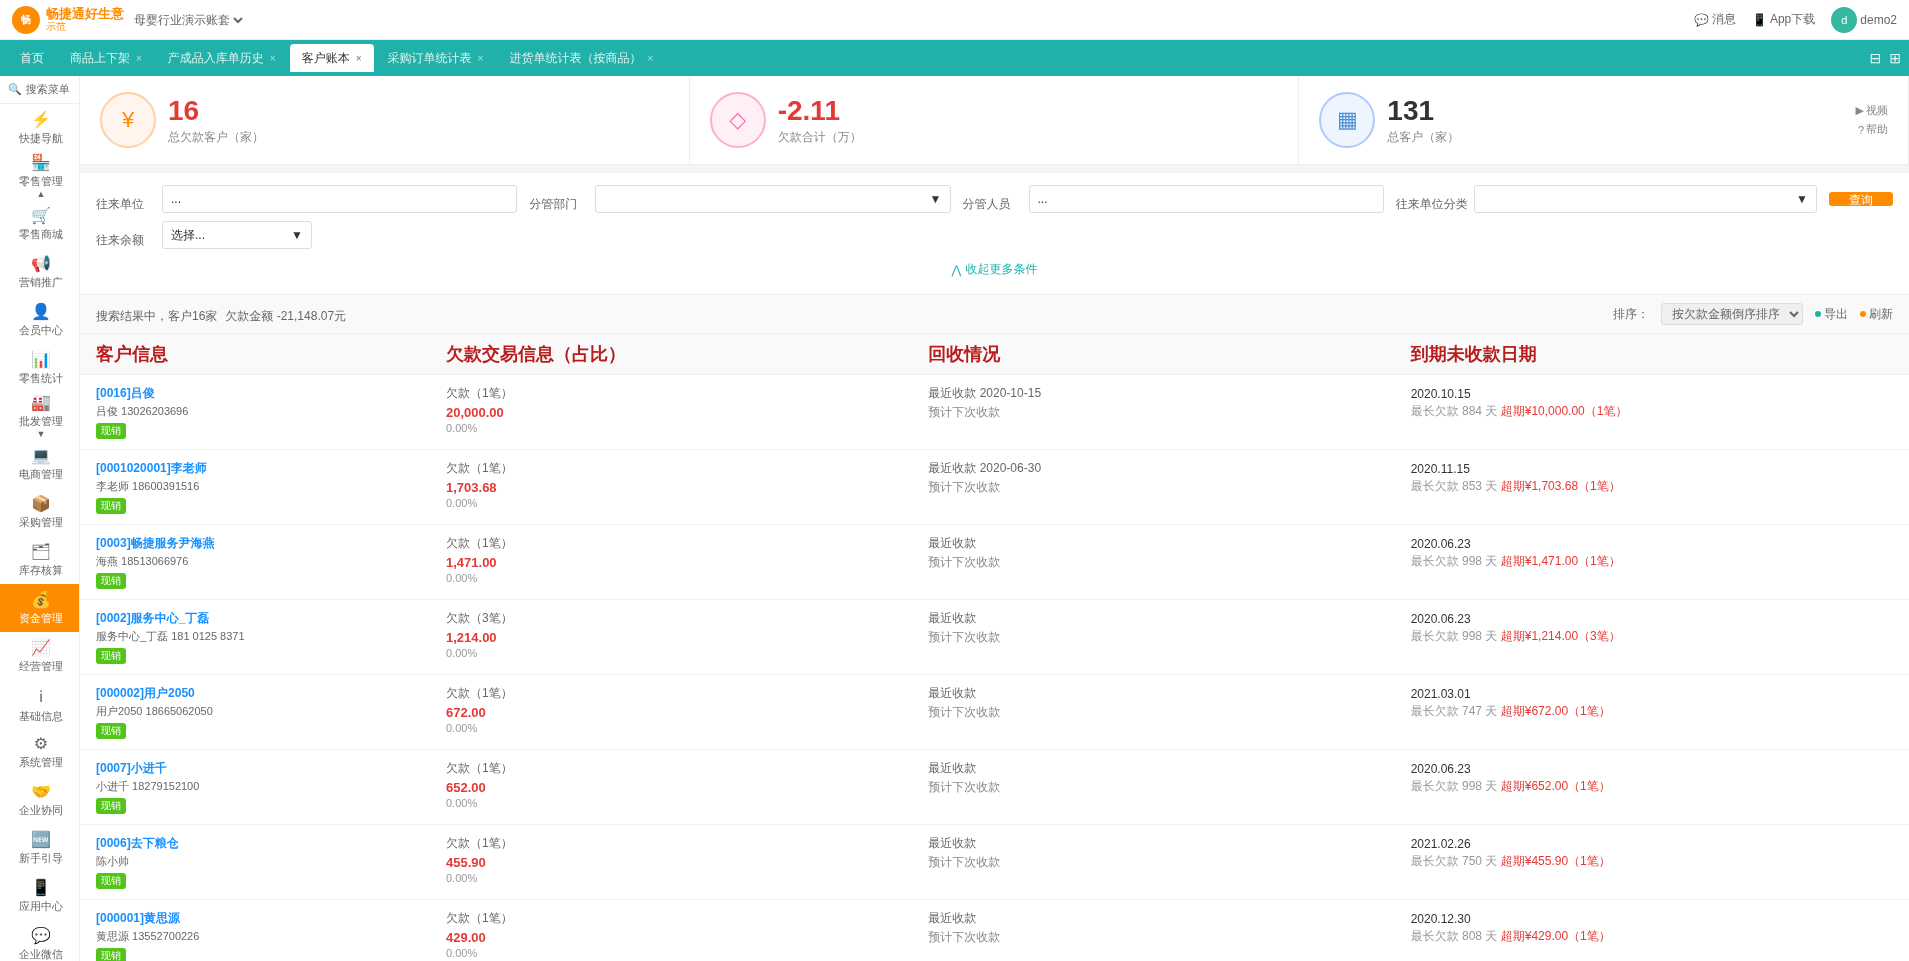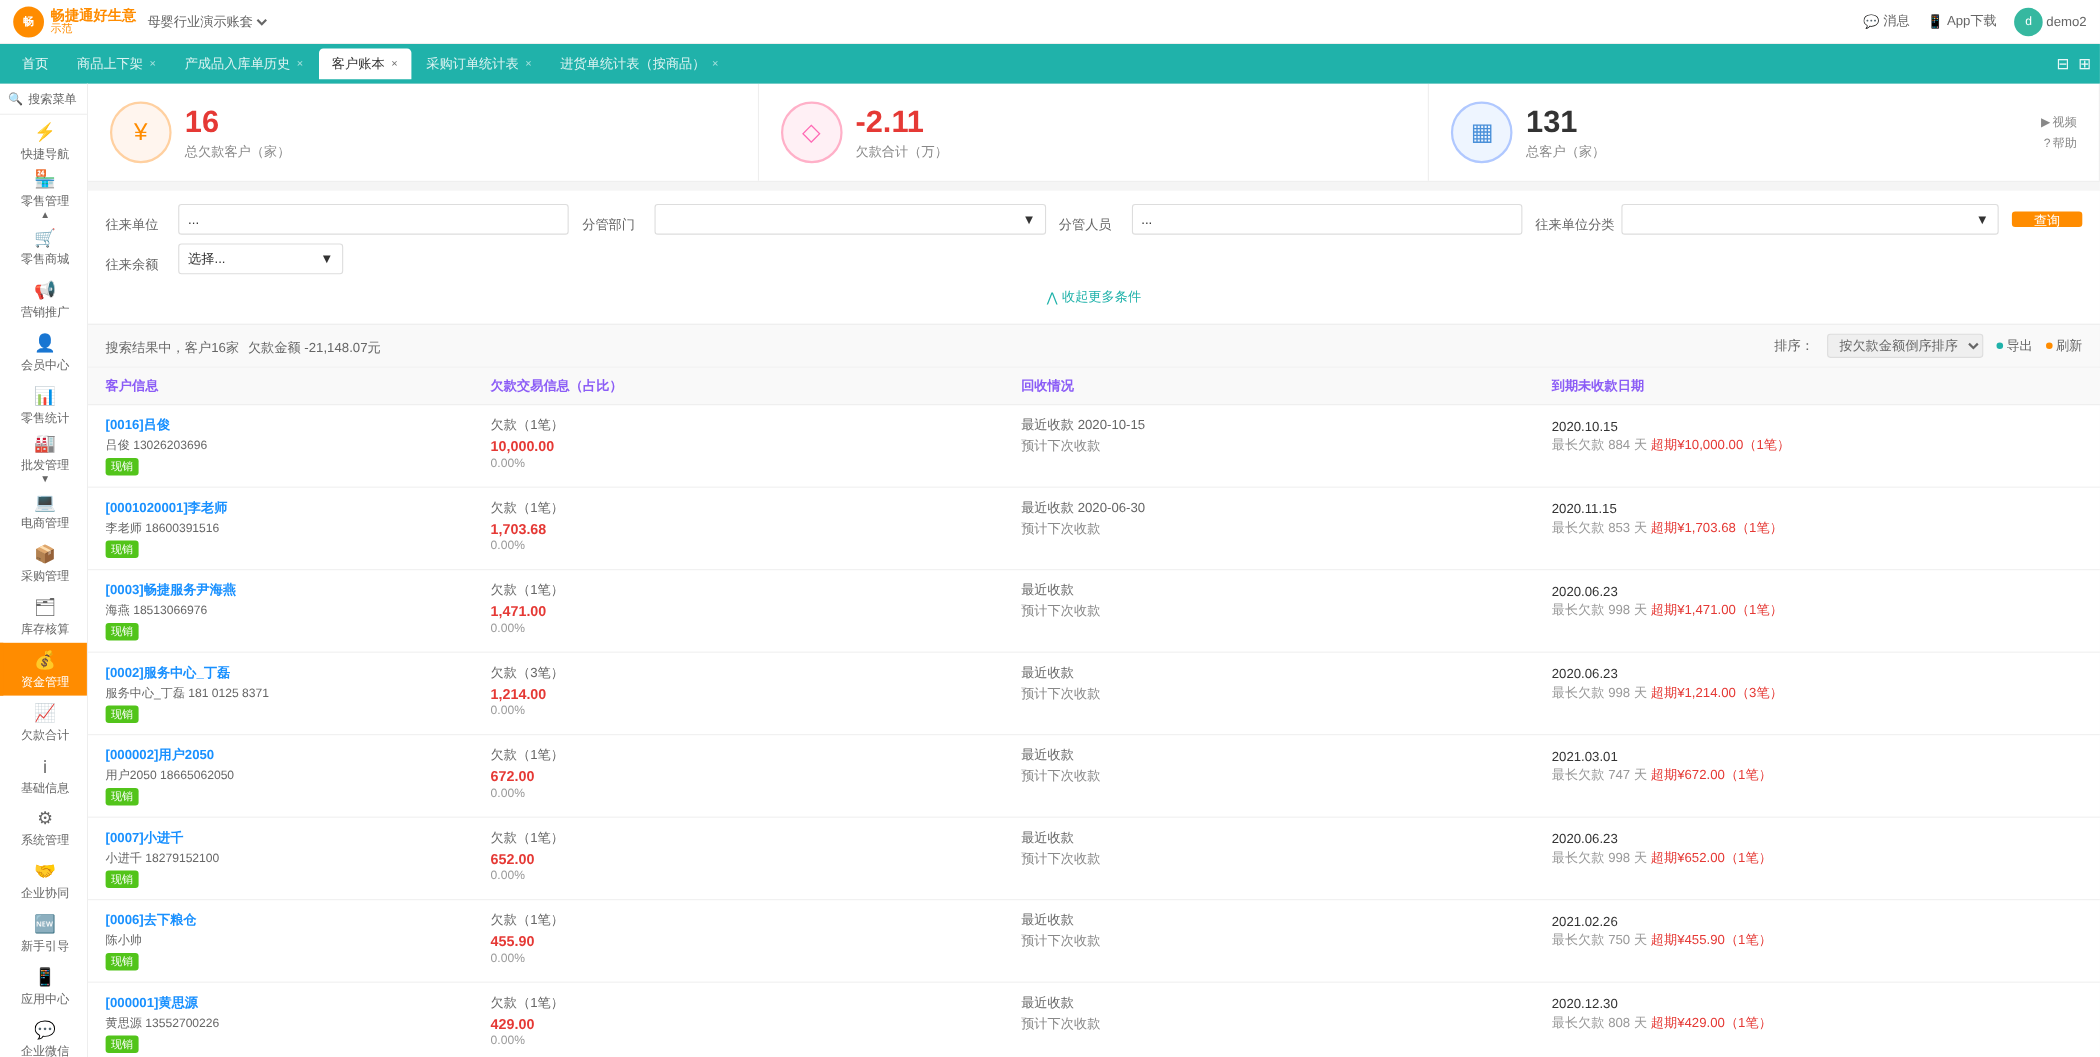--- a/index.html
+++ b/index.html
@@ -73,21 +73,21 @@
     .result-bar { display: flex; align-items: flex-end; justify-content: space-between; padding: 8px 16px; background: #f9f9f9; border-top: 1px solid #eee; border-bottom: 1px solid #eee; font-size: 12px; color: #666; }
     .result-bar-left { display: flex; align-items: center; gap: 8px; }
     .result-bar-right { display: flex; align-items: center; gap: 12px; }
     .sort-select { font-size: 12px; color: #666; border: 1px solid #ddd; padding: 2px 6px; border-radius: 3px; }
     .action-btn { display: flex; align-items: center; gap: 3px; font-size: 12px; color: #666; cursor: pointer; }
     .action-btn .dot { width: 6px; height: 6px; border-radius: 50%; background: #20b2aa; display: inline-block; }
     .action-btn .dot-orange { background: #ff8c00; }
 
     
     .table-wrap { background: #fff; }
-    .table-header { display: grid; grid-template-columns: 350px 1fr 1fr 1fr; padding: 8px 16px; background: #f9f9f9; border-bottom: 1px solid #eee; font-size: 12px; color: #8b5cf6; font-weight: bold; }
+    .table-header { display: grid; grid-template-columns: 350px 1fr 1fr 1fr; padding: 8px 16px; background: #f9f9f9; border-bottom: 1px solid #eee; font-size: 18px; color: #b91c1c; font-weight: bold; }
     .table-row { display: grid; grid-template-columns: 350px 1fr 1fr 1fr; padding: 10px 16px; border-bottom: 1px solid #f0f0f0; align-items: start; }
 
     .customer-id { color: #1890ff; font-size: 12px; font-weight: bold; text-decoration: none; cursor: pointer; }
     .customer-phone { color: #666; font-size: 11px; margin-top: 2px; }
     .tag-xian { display: inline-block; background: #52c41a; color: #fff; font-size: 10px; padding: 1px 5px; border-radius: 3px; margin-top: 4px; }
     .debt-count { font-size: 12px; color: #666; }
     .debt-amount { color: #e53935; font-size: 13px; font-weight: bold; margin-top: 3px; }
     .debt-ratio { color: #999; font-size: 11px; margin-top: 2px; }
 
     .return-info { font-size: 12px; color: #666; }
@@ -209,21 +209,21 @@
     <div class="sidebar-item">
       <span class="sidebar-icon">🗂</span>
       <span>库存核算</span>
     </div>
     <div class="sidebar-item active">
       <span class="sidebar-icon">💰</span>
       <span>资金管理</span>
     </div>
     <div class="sidebar-item">
       <span class="sidebar-icon">📈</span>
-      <span>欠款合计</span>
+      <span>经营管理</span>
     </div>
     <div class="sidebar-item">
       <span class="sidebar-icon">ℹ</span>
       <span>基础信息</span>
     </div>
     <div class="sidebar-item">
       <span class="sidebar-icon">⚙</span>
       <span>系统管理</span>
     </div>
     <div class="sidebar-item">
@@ -356,21 +356,21 @@
       </div>
 
       <div class="table-row">
         <div>
           <div><a class="customer-id">[0016]吕俊</a></div>
           <div class="customer-phone">吕俊 13026203696</div>
           <span class="tag-xian">现销</span>
         </div>
         <div>
           <div class="debt-count">欠款（1笔）</div>
-          <div class="debt-amount">10,000.00</div>
+          <div class="debt-amount">20,000.00</div>
           <div class="debt-ratio">0.00%</div>
         </div>
         <div>
           <div class="return-info">
             <span>最近收款</span>
             <span>2020-10-15</span>
           </div>
           <div class="return-next">预计下次收款</div>
         </div>
         <div>

